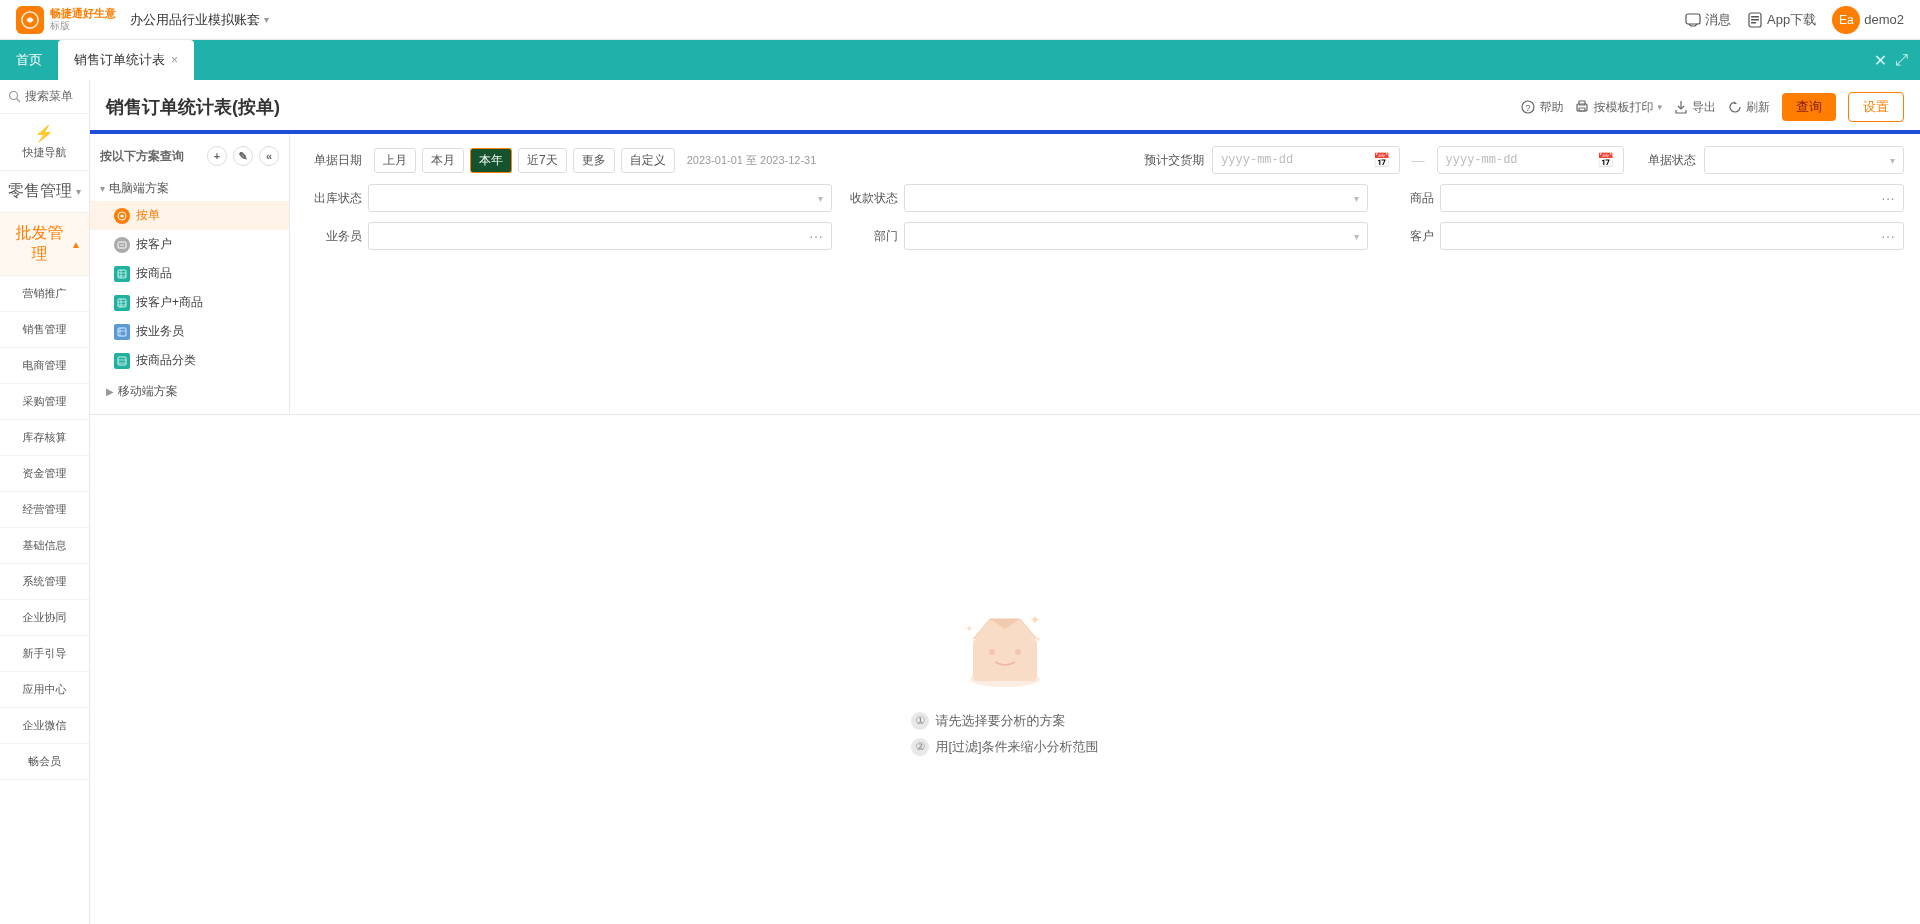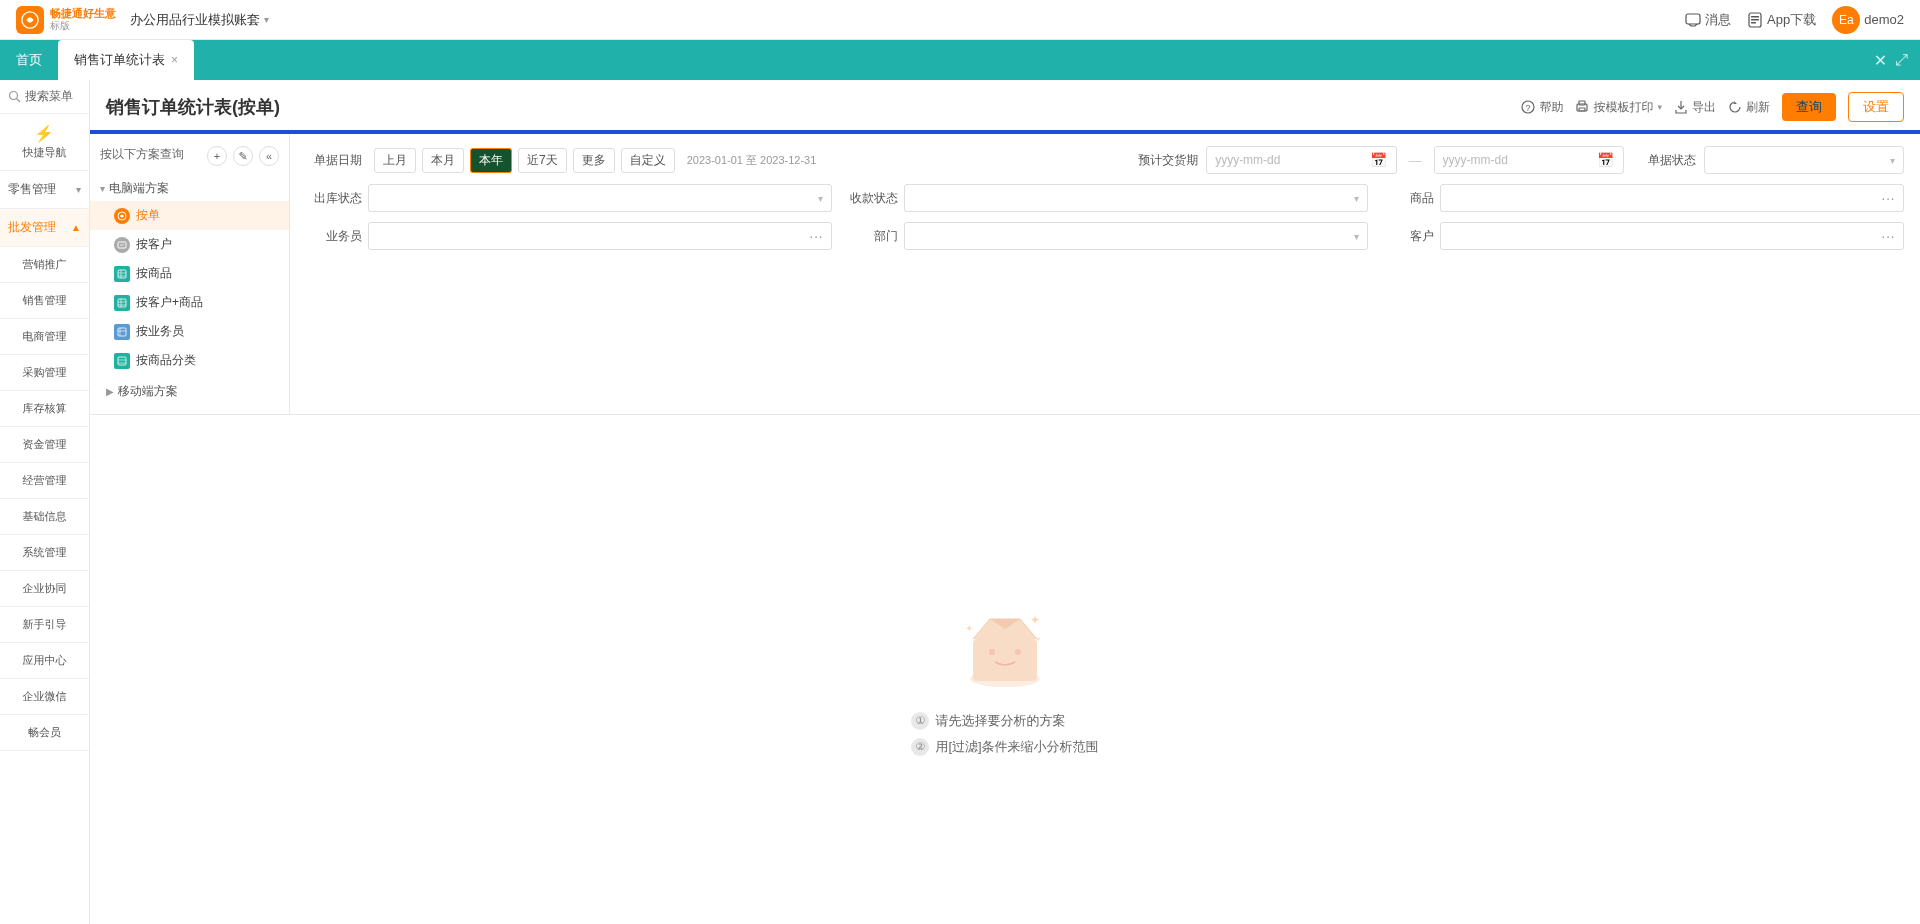--- a/index.html
+++ b/index.html
@@ -147,21 +147,21 @@
       position: relative;
     }
     .sidebar-item-icon { font-size: 16px; margin-bottom: 2px; }
     .sidebar-item-label { font-size: 11px; }
     .sidebar-item.has-sub {
       flex-direction: row;
       justify-content: space-between;
       align-items: center;
       padding: 10px 8px;
     }
-    .sidebar-item.has-sub .sidebar-item-label { font-size: 12px; }
+    .sidebar-item.has-sub .sidebar-item-label { font-size: 16px; }
     .sub-arrow { font-size: 10px; color: #999; }
 
     
     .sidebar-search {
       padding: 8px;
       display: flex;
       align-items: center;
       gap: 4px;
       cursor: pointer;
       color: #666;
@@ -200,21 +200,21 @@
     .page-action-btn {
       display: flex;
       align-items: center;
       gap: 4px;
       cursor: pointer;
       color: #666;
       font-size: 12px;
     }
     .page-action-btn.primary {
       background: #ff7d00;
-      color: #0c4a6e;
+      color: #7f1d1d;
       padding: 5px 14px;
       border-radius: 4px;
       border: none;
       cursor: pointer;
       font-size: 13px;
     }
     .page-action-btn.secondary {
       background: #fff;
       color: #ff7d00;
       padding: 5px 14px;
@@ -233,24 +233,26 @@
 
     
     .scheme-panel {
       width: 200px;
       border-right: 1px solid #e8e8e8;
       padding: 8px 0;
       flex-shrink: 0;
     }
     .scheme-header {
       display: flex;
+      align-items: center;
       justify-content: space-between;
       padding: 4px 10px 8px;
       font-size: 12px;
       color: #666;
+      font-weight: bold;
     }
     .scheme-header-actions {
       display: flex;
       gap: 6px;
     }
     .scheme-action-icon {
       width: 20px;
       height: 20px;
       border-radius: 50%;
       border: 1px solid #ddd;
@@ -384,20 +386,21 @@
       padding: 0 8px;
       min-width: 140px;
       background: #fff;
     }
     .filter-date-input input {
       border: none;
       outline: none;
       font-size: 12px;
       color: #0f172a;
       width: 100%;
+      font-family: Liberation Mono, monospace;
     }
     .filter-date-input input::placeholder { color: #bbb; }
     .calendar-icon { color: #ff7d00; font-size: 14px; cursor: pointer; }
     .filter-dash { color: #ccc; margin: 0 4px; }
     .filter-more-icon {
       color: #999;
       font-size: 14px;
       cursor: pointer;
     }
 

